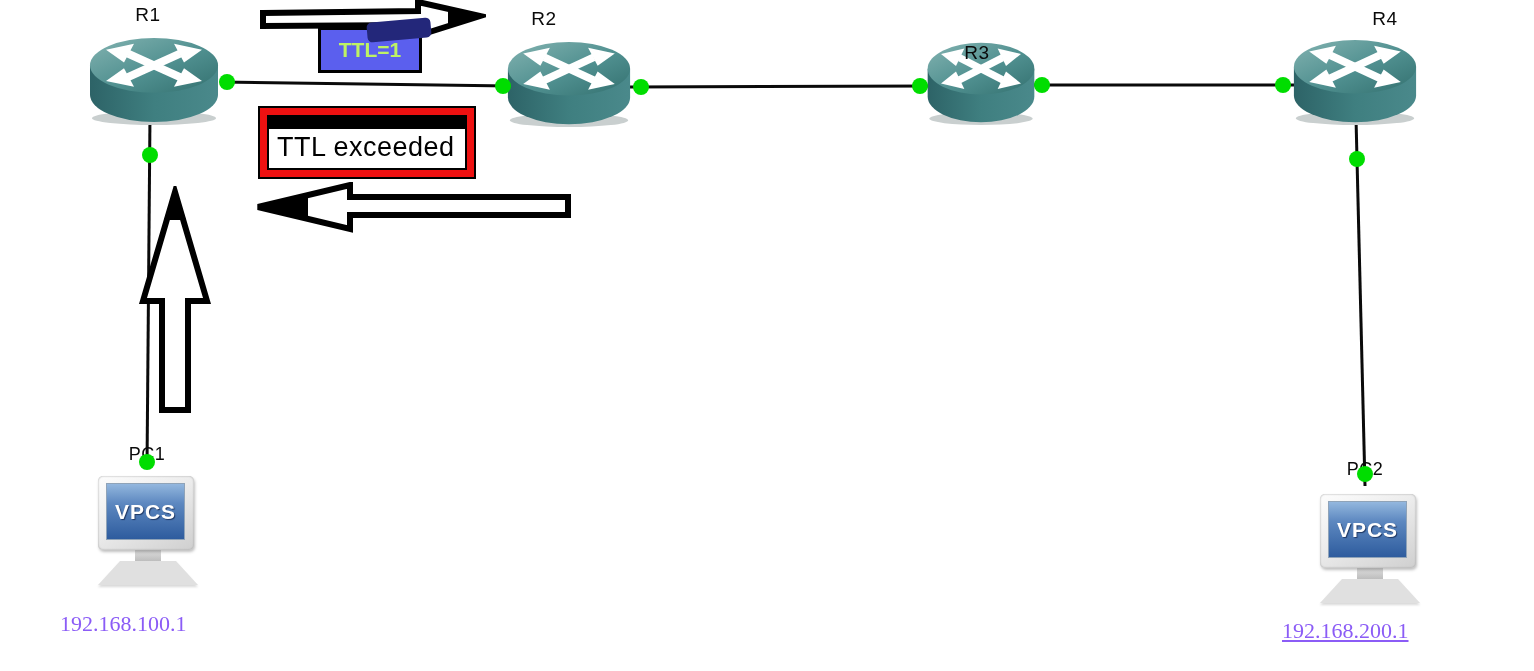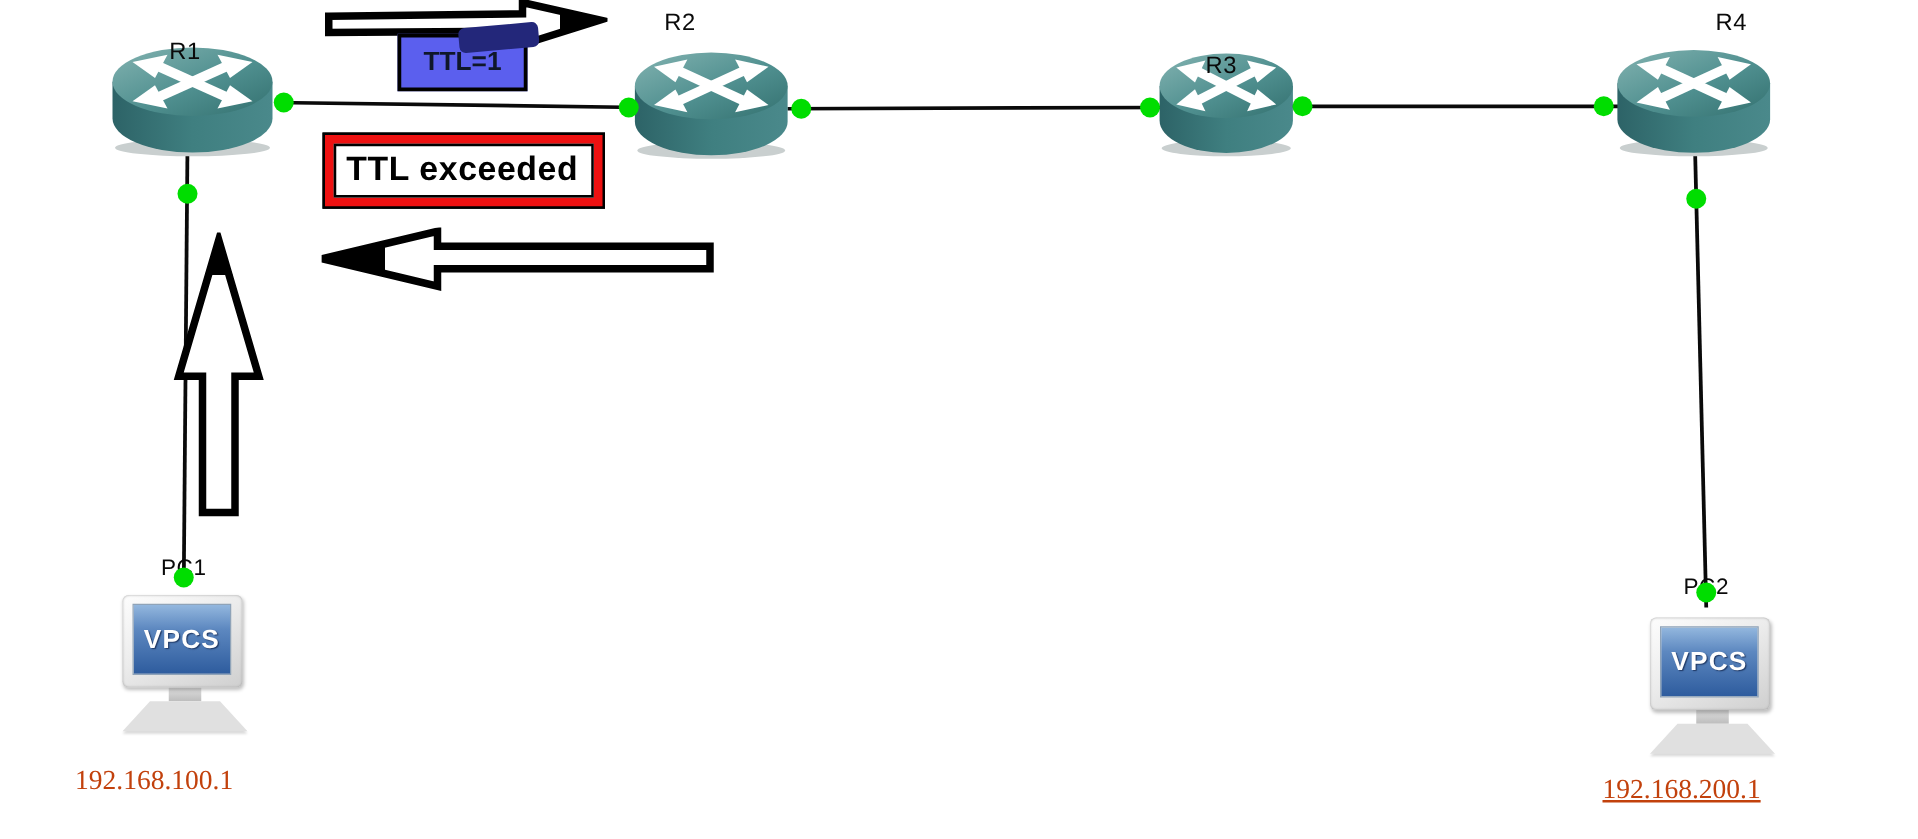--- a/index.html
+++ b/index.html
@@ -13,21 +13,21 @@
   .dot{
     position:absolute;width:16px;height:16px;border-radius:50%;
     background:var(--dot-green,#00dd00);z-index:3;transform:translate(-50%,-50%);
   }
   .node-label{
     position:absolute;z-index:2;width:70px;text-align:center;
     font-size:19px;color:#0a0a0a;letter-spacing:.5px;
   }
   .ip-label{
     position:absolute;z-index:2;font-family:"Liberation Serif",serif;
-    font-size:22px;color:#c2410c;z-index:4;white-space:nowrap;
+    font-size:22px;color:#8b5cf6;z-index:4;white-space:nowrap;
   }
   
   .pc{position:absolute;width:100px;z-index:2;}
   .pc-monitor{
     position:relative;width:96px;height:74px;border-radius:5px;
     background:linear-gradient(150deg,#fdfdfd 0%,#ececec 45%,#cfcfcf 100%);
     box-shadow:inset 0 0 2px #9a9a9a, 1px 2px 3px rgba(0,0,0,.25);
   }
   .pc-screen{
     position:absolute;left:8px;top:7px;right:9px;bottom:10px;
@@ -43,36 +43,36 @@
     height:0;width:56px;margin:0 auto;
     border-bottom:24px solid #e0e0e0;
     border-left:22px solid transparent;border-right:22px solid transparent;
     filter:drop-shadow(0 2px 1px rgba(0,0,0,.15));
   }
   
   .arrow-svg{position:absolute;z-index:4;}
   .note{
     position:absolute;z-index:5;background:var(--note-blue,#5b5fee);
     border:3px solid #000;display:flex;align-items:center;justify-content:center;
-    font-weight:bold;color:#0f172a;
+    font-weight:bold;color:#bef264;
   }
   .note-ttl1{left:318px;top:27px;width:98px;height:40px;font-size:21px;}
   .note-ttl2{left:27px;top:231px;width:96px;height:60px;font-size:22px;}
   .arrow-overlap{
     position:absolute;left:367px;top:20px;width:64px;height:20px;z-index:6;
     background:#23277a;border-radius:5px;transform:rotate(-5deg);
   }
   .alert-outer{
     position:absolute;left:258px;top:106px;z-index:5;
     border:2px solid #000;background:#000;
   }
   .alert-red{border:7px solid var(--alert-red,#ee1111);}
   .alert-inner{
     border:2px solid #000;background:#fff;padding:3px 10px 5px 8px;
-    font-size:27px;font-weight:700;color:#000;white-space:nowrap;letter-spacing:.5px;
+    font-size:27px;font-weight:400;color:#000;white-space:nowrap;letter-spacing:.5px;margin-top:12px;
   }
 </style>
 </head>
 <body>
 
 <div class="canvas">
 
   <svg width="0" height="0" style="position:absolute" aria-hidden="true">
     <defs>
       <linearGradient id="rg-top" x1="0" y1="0" x2="1" y2="1">
@@ -161,21 +161,21 @@
       </g>
       <g fill="#fff">
         <polygon points="86,8 114,14 96,27"></polygon>
         <polygon points="46,52 18,46 36,33"></polygon>
         <polygon points="46,8 18,14 36,27"></polygon>
         <polygon points="86,52 114,46 96,33"></polygon>
       </g>
     </svg>
   </div>
 
-  <div class="node-label" style="left:113px;top:4px;margin-top:27px;">R1</div>
+  <div class="node-label" style="left:113px;top:4px;">R1</div>
   <div class="node-label" style="left:509px;top:8px;">R2</div>
   <div class="node-label" style="left:942px;top:6px;margin-top:36px;">R3</div>
   <div class="node-label" style="left:1350px;top:8px;">R4</div>
 
   <div class="pc" style="left:98px;top:476px;">
     <div class="pc-monitor">
       <div class="pc-screen">
         <span>VPCS</span>
       </div>
     </div>

